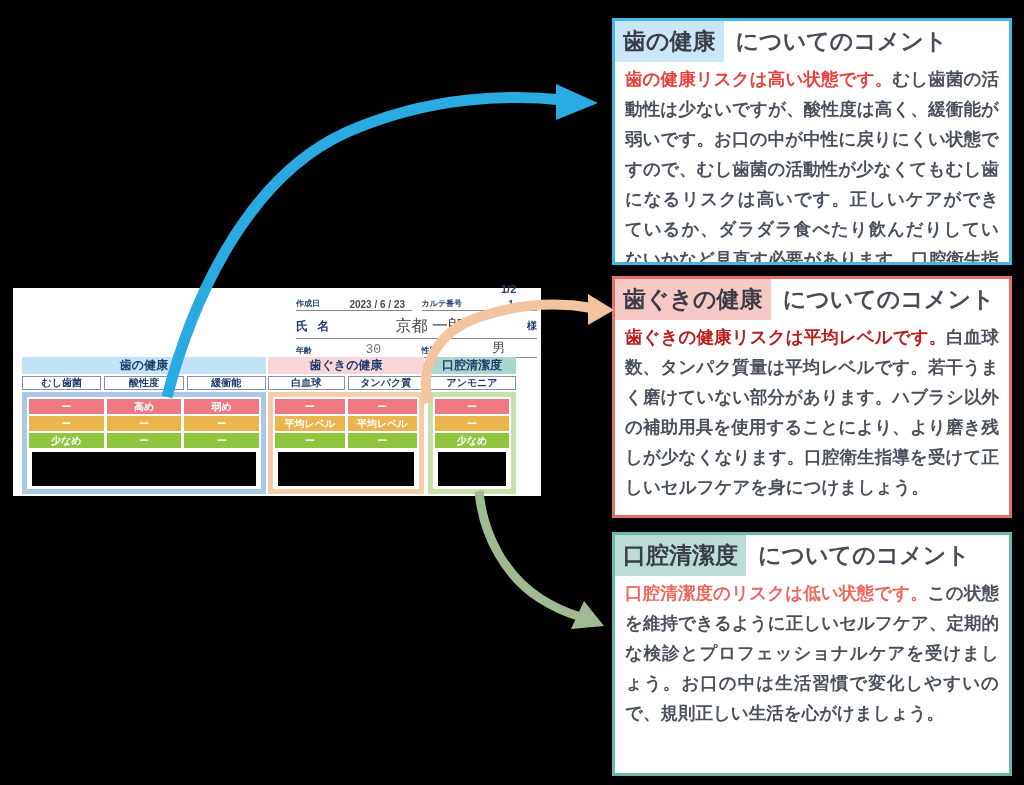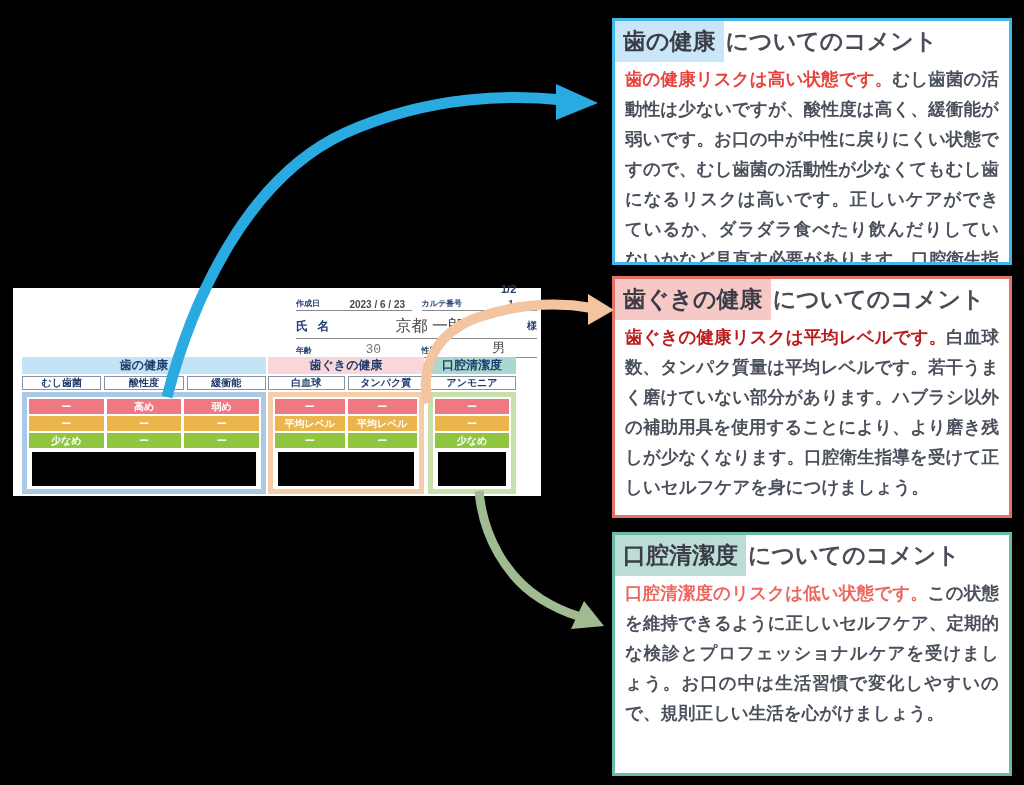--- a/index.html
+++ b/index.html
@@ -38,21 +38,21 @@
   .vrow{display:flex;gap:3px;height:15px;}
   .vcell{flex:1;display:flex;align-items:center;justify-content:center;
          color:#fff;font-size:10px;font-weight:bold;white-space:nowrap;overflow:hidden;}
   .black-rect{margin:4px 5px 0 5px;height:34px;background:#000;}
   
   .comment{position:absolute;left:612px;width:400px;background:#fff;box-sizing:border-box;
            border:3px solid #999;overflow:hidden;}
   .c1{top:18px;height:247px;} .c2{top:276px;height:242px;} .c3{top:532px;height:244px;}
   .c-title{display:flex;align-items:flex-start;}
   .c-term{padding:5px 8px;font-size:23px;font-weight:bold;color:#3C3C46;white-space:nowrap;}
-  .c-suffix{padding:5px 2px;font-size:23px;font-weight:600;color:#4C4C58;white-space:nowrap;}
+  .c-suffix{padding:5px 12px;font-size:23px;font-weight:600;color:#4C4C58;white-space:nowrap;}
   .c-body{margin:2px 10px;font-size:17.5px;line-height:30px;font-weight:bold;
           color:#4B515C;text-align:justify;}
   
   .arrows{position:absolute;left:0;top:0;z-index:5;pointer-events:none;}
 </style>
 </head>
 <body>
 
 <div class="canvas">
 

